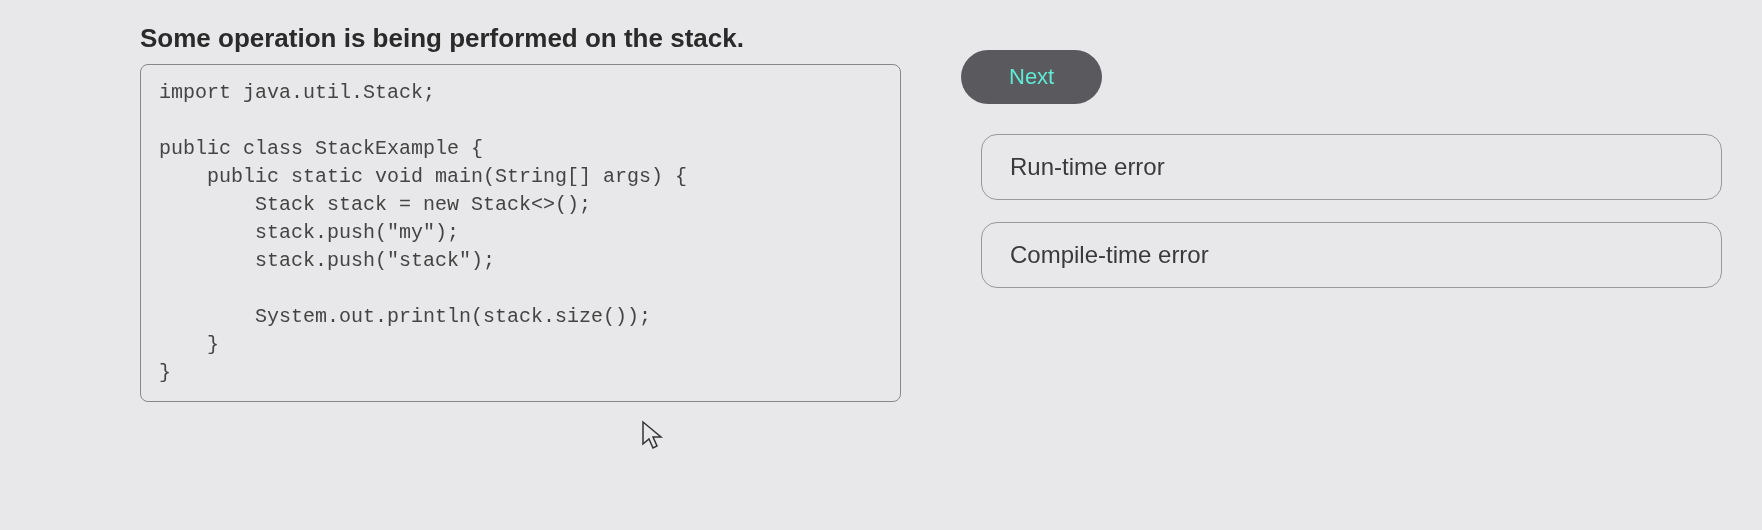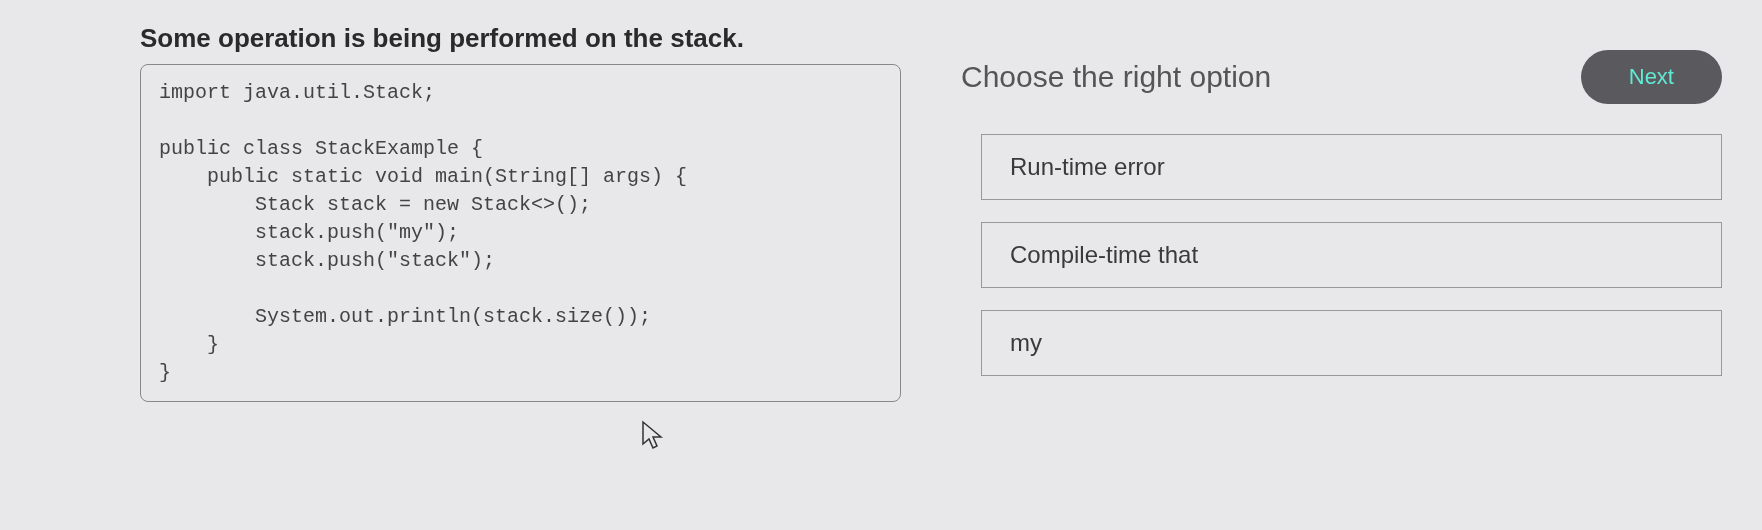--- a/index.html
+++ b/index.html
@@ -71,21 +71,21 @@
       cursor: pointer;
     }
     .options-list {
       display: flex;
       flex-direction: column;
       gap: 22px;
       padding-left: 20px;
     }
     .option-item {
       border: 1px solid #999;
-      border-radius: 0;
+      border-radius: 16px;
       padding: 18px 28px;
       font-size: 24px;
       color: #3a3a3a;
       background: transparent;
       cursor: pointer;
       text-align: left;
     }
     .cursor-icon {
       position: absolute;
       left: 640px;
@@ -111,26 +111,24 @@
         stack.push("my");
         stack.push("stack");
 
         System.out.println(stack.size());
     }
 }</pre>
   </div>
 
   <div class="right-panel">
     <div class="right-header">
-      <span class="choose-label">Choose the right option</span>
       <button class="next-button">Next</button>
     </div>
     <div class="options-list">
       <div class="option-item">Run-time error</div>
-      <div class="option-item">Compile-time that</div>
-      <div class="option-item">my</div>
+      <div class="option-item">Compile-time error</div>
     </div>
   </div>
 </div>
 
 <svg class="cursor-icon" viewBox="0 0 24 32">
   <path d="M 3 2 L 3 24 L 9 19 L 13 28 L 17 26 L 13 17 L 21 17 Z" fill="none" stroke="#333" stroke-width="1.5"></path>
 </svg>
 
 </body></html>

